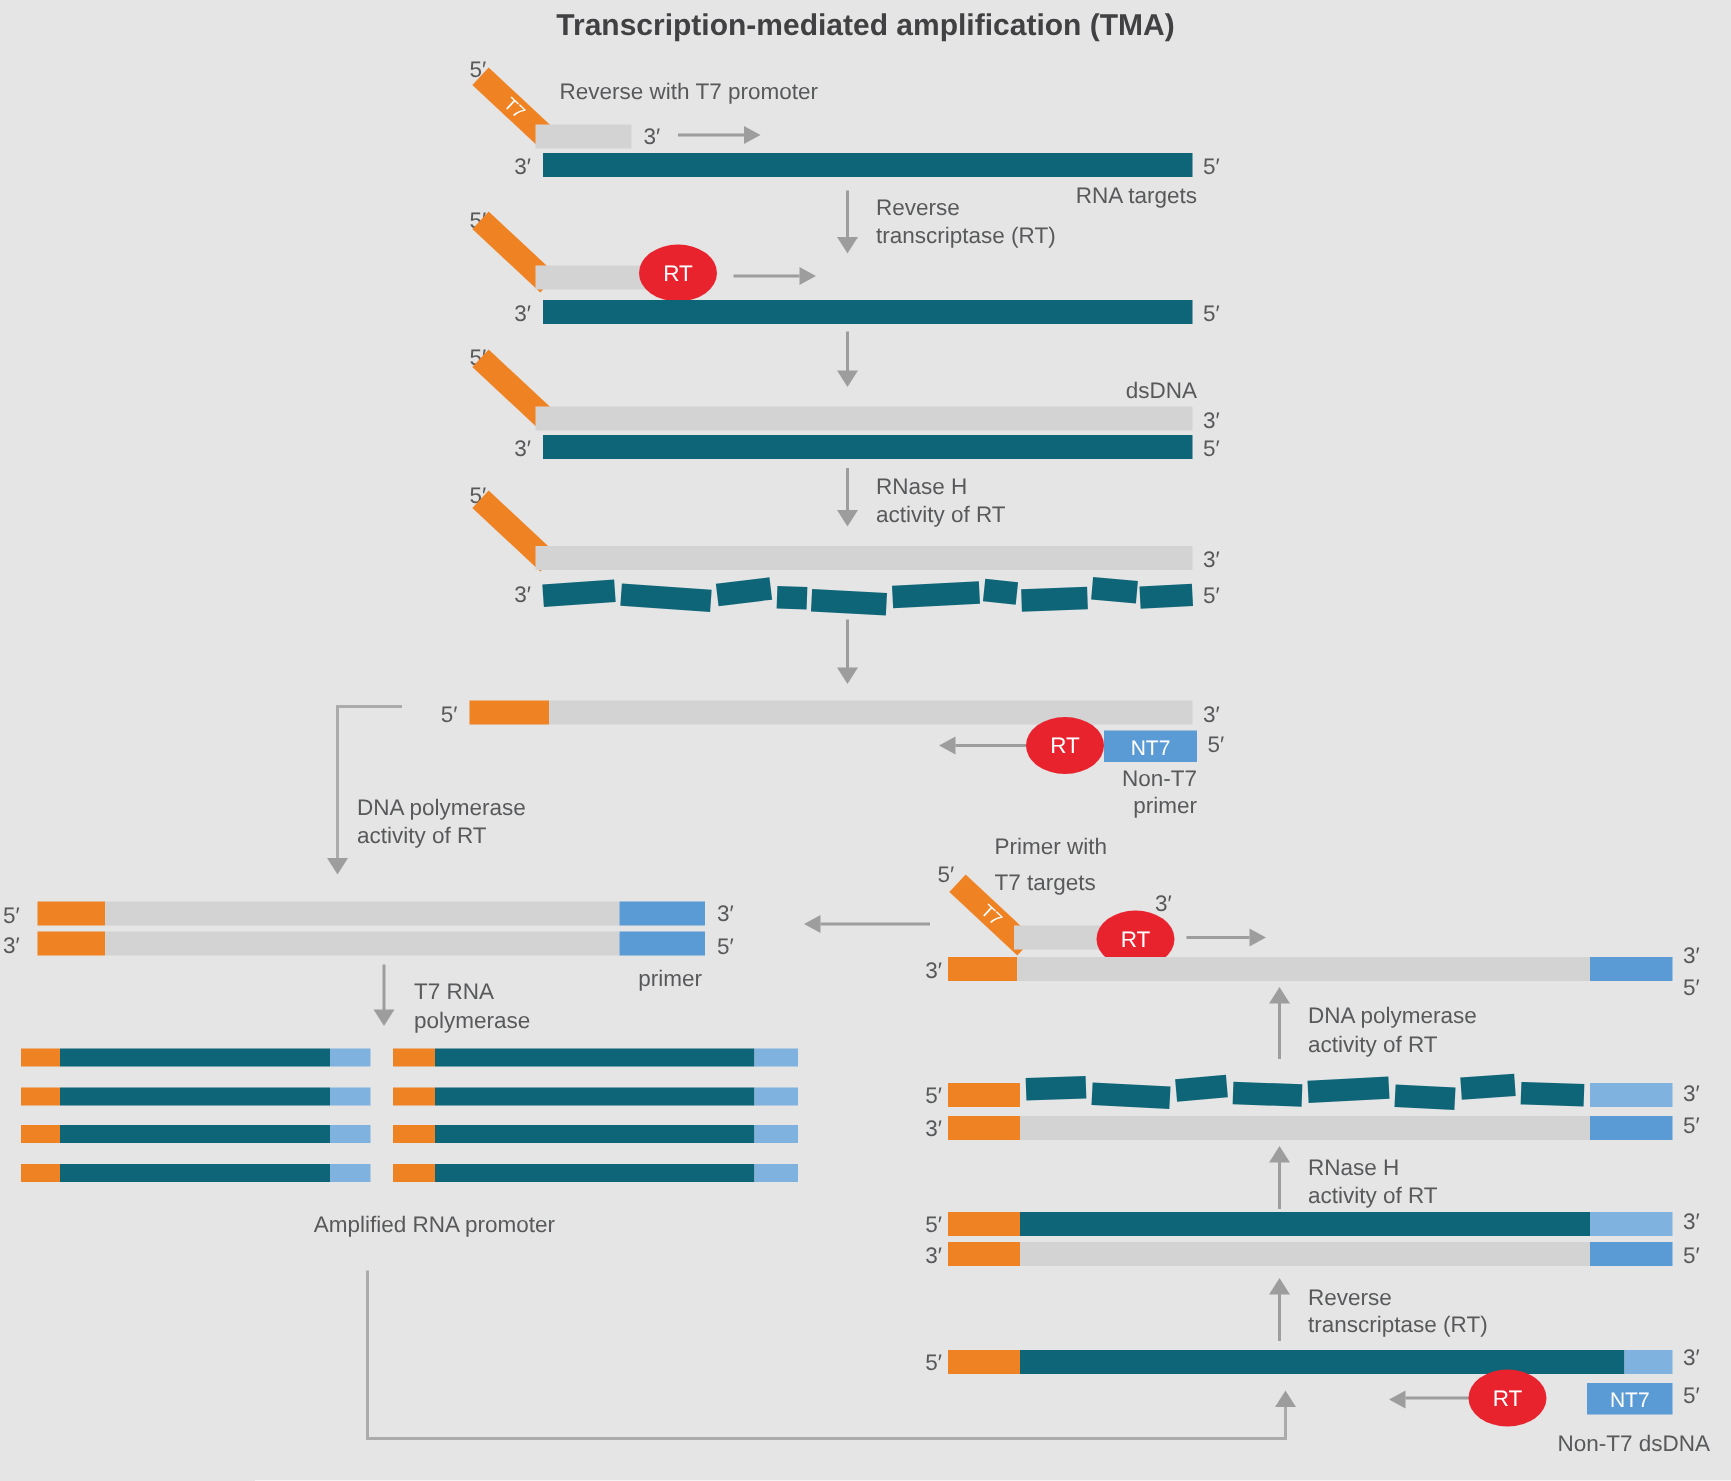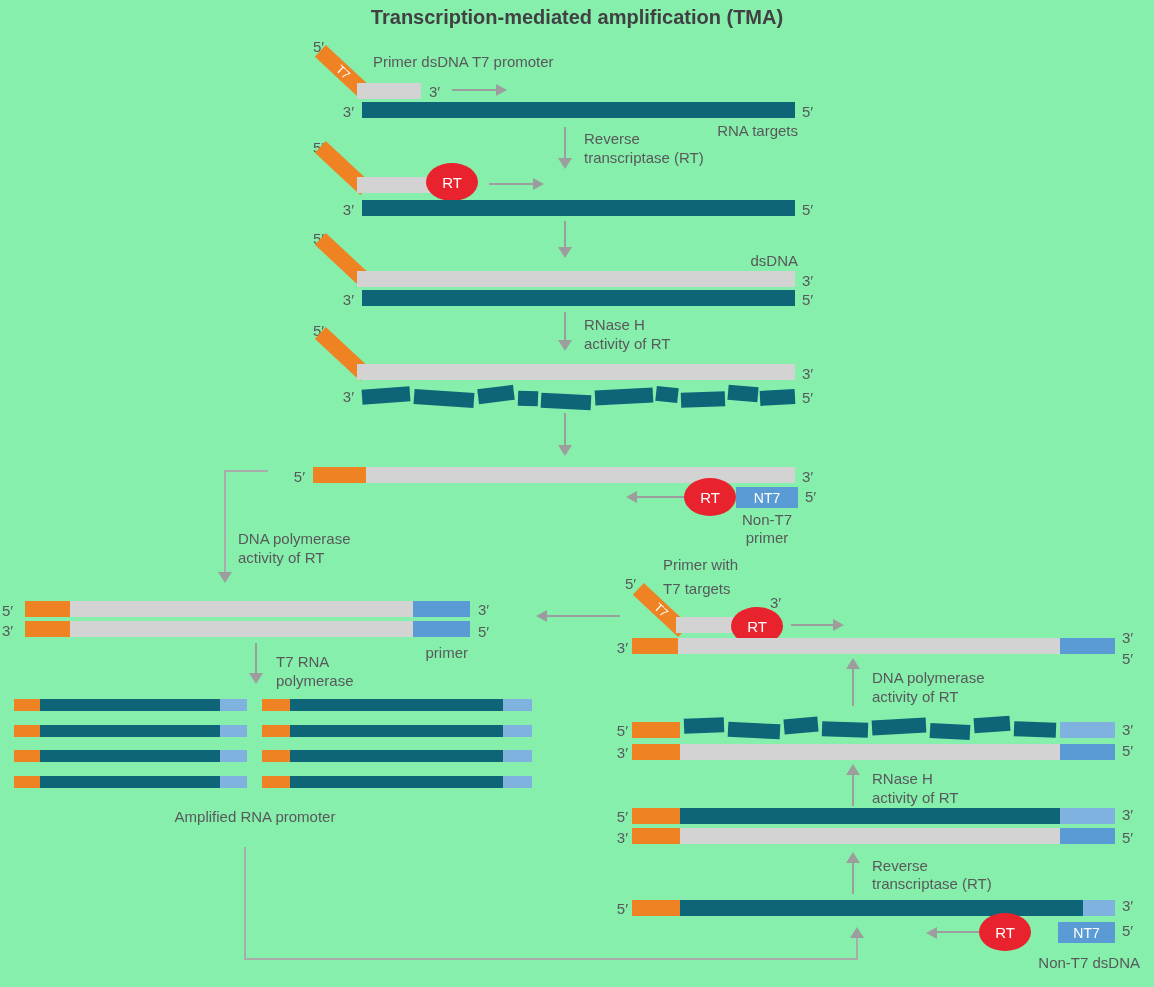--- a/index.html
+++ b/index.html
@@ -1,22 +1,22 @@
 <!DOCTYPE html>
 <html><head>
 <meta charset="utf-8">
 <style>
   html,body{margin:0;padding:0;background:#fff;}
-  .fig{position:relative;width:1154px;height:987px;background:#86efac;overflow:hidden;
+  .fig{position:relative;width:1154px;height:987px;background:#e5e5e5;overflow:hidden;
        font-family:"Liberation Sans",sans-serif;}
   .title{position:absolute;left:0;right:0;top:6px;text-align:center;font-size:20px;
          font-weight:bold;color:#414042;}
   .t{position:absolute;font-size:15px;color:#58595b;white-space:nowrap;line-height:1.2;}
   .ra{transform:translateX(-100%);}
-  .ctr{text-align:center;}
+  .ctr{text-align:right;}
   .b{position:absolute;height:16px;}
   .o{background:#ef8222;}
   .tl{background:#0f6578;}
   .g{background:#d3d3d3;}
   .bm{background:#5b9bd5;}
   .bl{background:#7fb2de;}
   .fr{position:absolute;height:15px;background:#0f6578;}
   .d{position:absolute;width:62px;height:16px;background:#ef8222;transform:rotate(43deg);
      display:flex;align-items:center;justify-content:center;color:#fff;font-size:12px;}
   .rt{position:absolute;width:52px;height:38px;background:#e8232e;border-radius:50%;
@@ -41,21 +41,21 @@
   <div class="title">Transcription-mediated amplification (TMA)</div>
 
   <div class="t" style="left:313px;top:38px">5′</div>
   <div class="d" style="left:312px;top:64px">
       <span>T7</span>
     </div>
   <div class="b g" style="left:357px;top:83px;width:64px"></div>
   <div class="t" style="left:429px;top:83px">3′</div>
   <div class="hl" style="left:452px;top:89px;width:44px"></div>
   <div class="ar" style="left:496px;top:84px"></div>
-  <div class="t" style="left:373px;top:53px">Primer dsDNA T7 promoter</div>
+  <div class="t" style="left:373px;top:53px">Reverse with T7 promoter</div>
   <div class="b tl" style="left:362px;top:102px;width:433px"></div>
   <div class="t ra" style="left:354px;top:103px">3′</div>
   <div class="t" style="left:802px;top:103px">5′</div>
   <div class="t ra" style="left:798px;top:122px">RNA targets</div>
 
   <div class="vl" style="left:564px;top:127px;height:33px"></div>
   <div class="ad" style="left:558px;top:158px"></div>
   <div class="t" style="left:584px;top:130px">Reverse</div>
   <div class="t" style="left:584px;top:149px">transcriptase (RT)</div>
 

